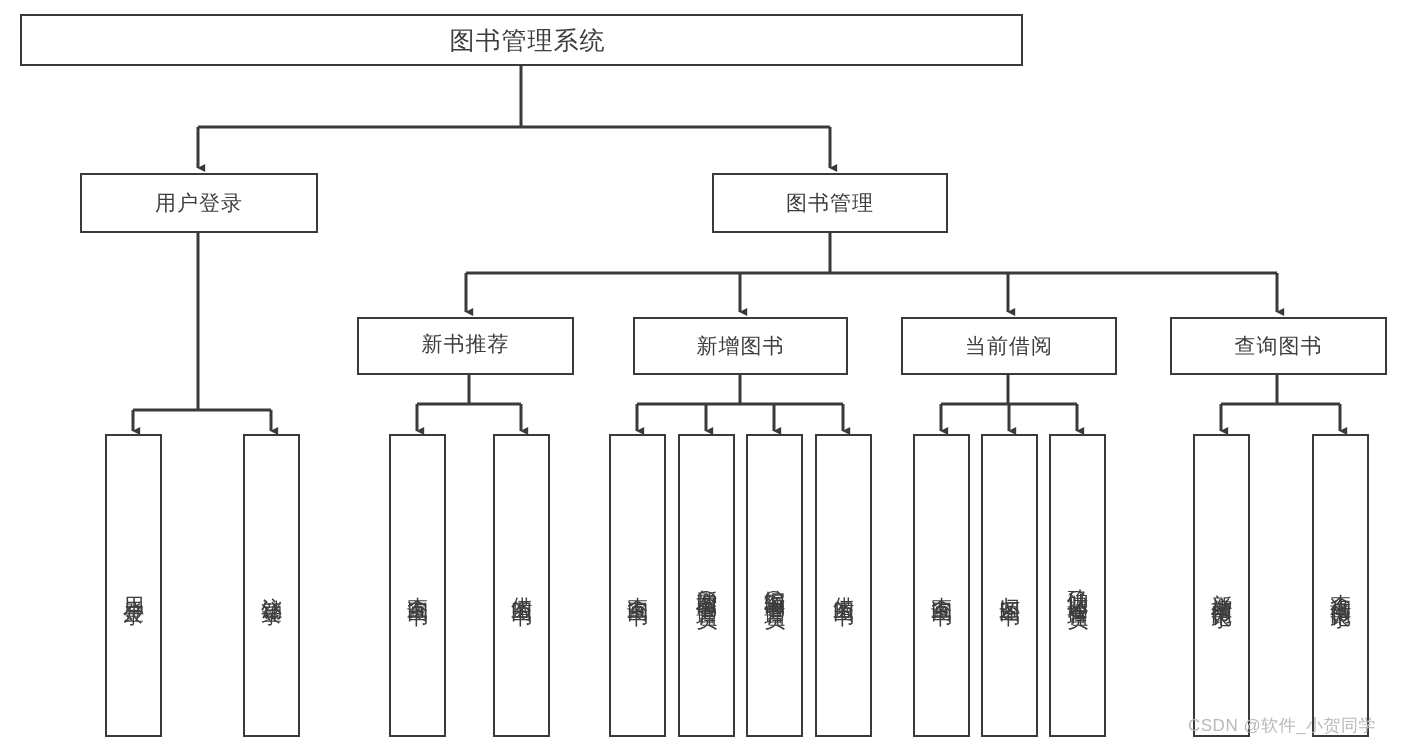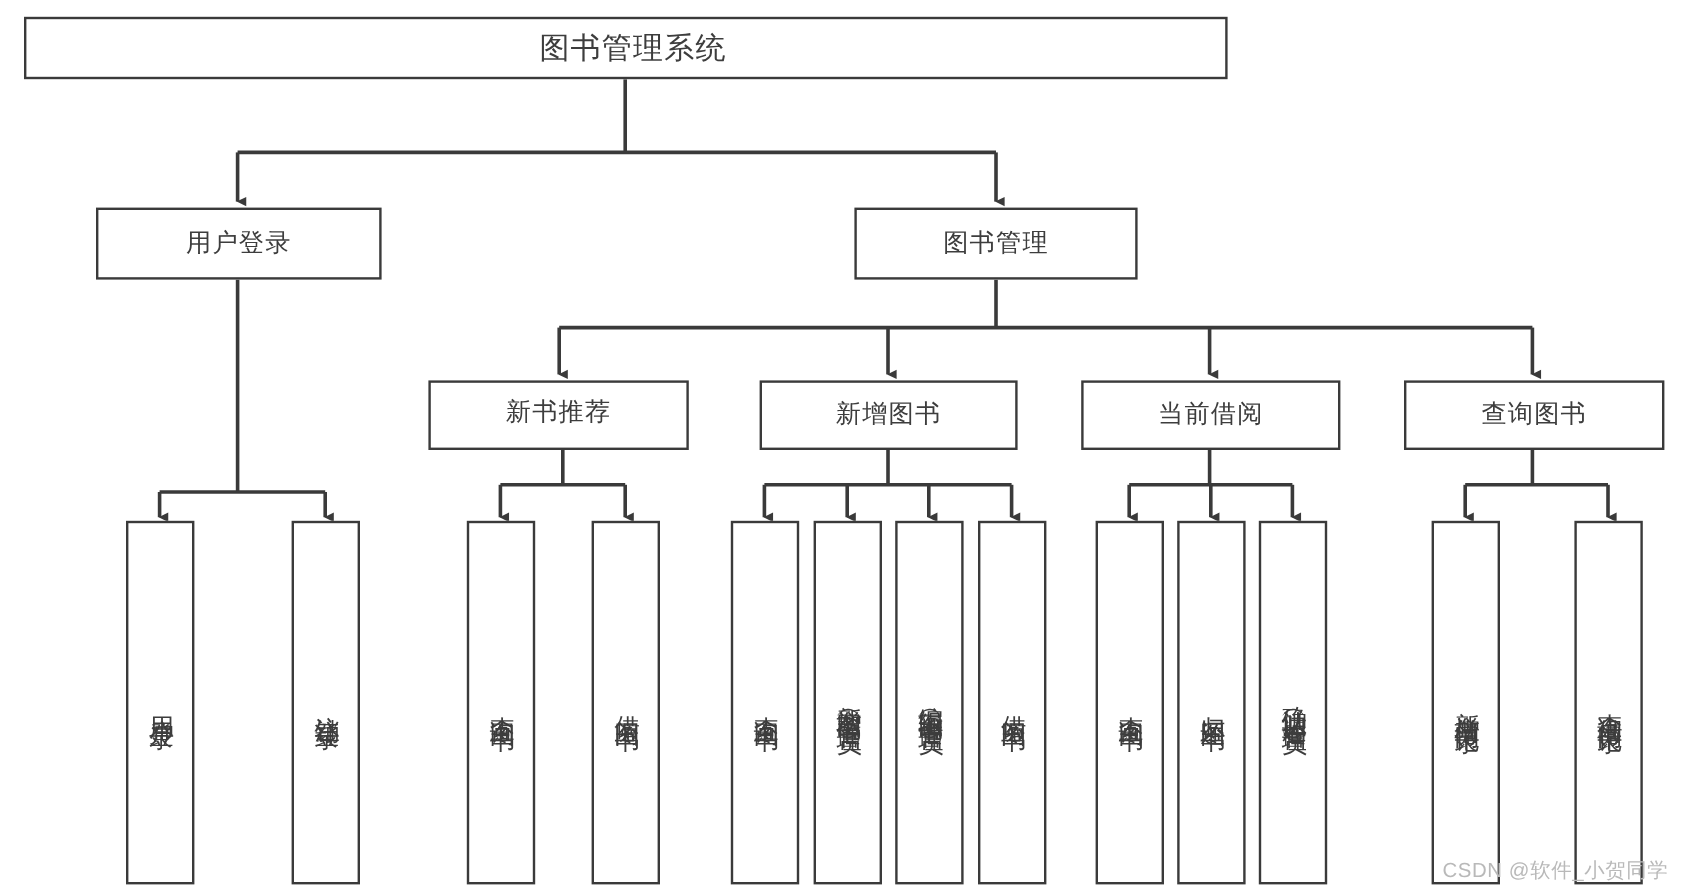--- a/index.html
+++ b/index.html
@@ -63,21 +63,20 @@
   }
   .watermark {
     position: absolute;
     left: 1188px;
     top: 714px;
     font-size: 17px;
     color: #b9b9b9;
     letter-spacing: 0.5px;
     white-space: nowrap;
     z-index: 3;
-    margin-left: 14px;
   }
 </style>
 </head>
 <body>
 
 <div id="canvas">
 
   <svg id="wires" viewBox="0 0 1405 747">
     <defs>
       <marker id="arrow" markerWidth="9" markerHeight="9" refX="4.5" refY="7.6" orient="auto-start-reverse" markerUnits="userSpaceOnUse">

